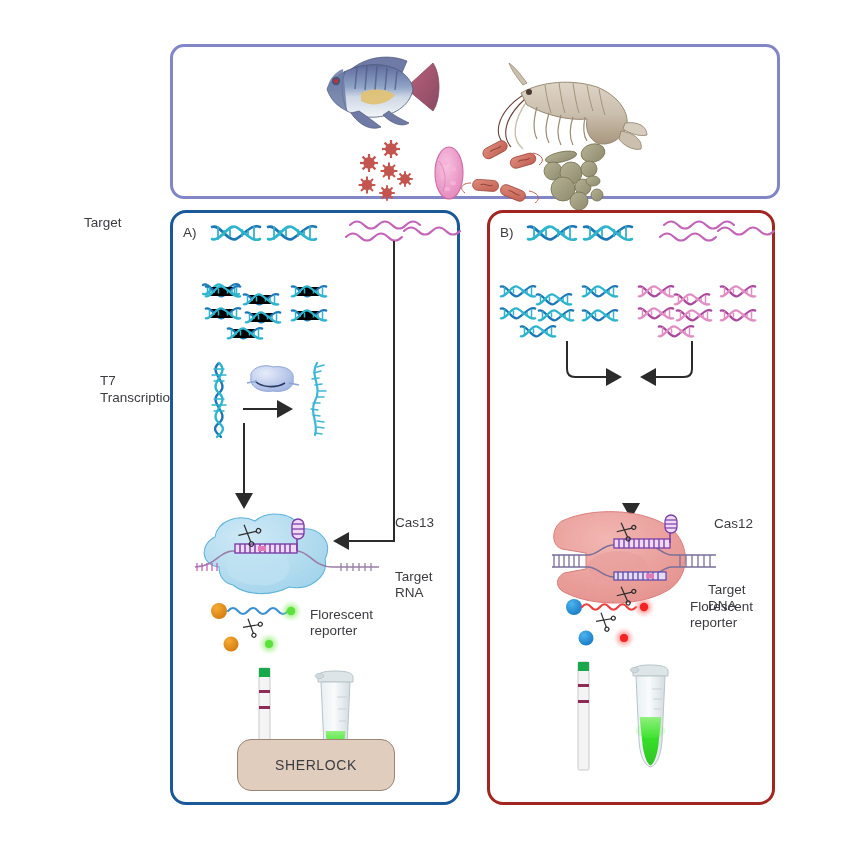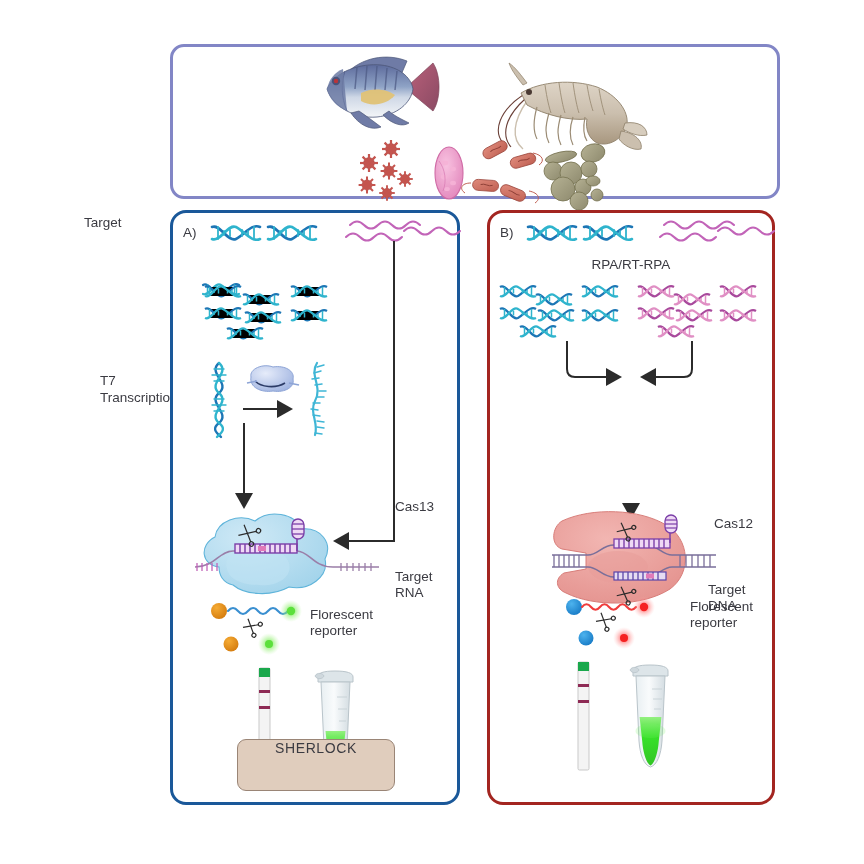--- a/index.html
+++ b/index.html
@@ -32,22 +32,22 @@
   }
 
   
   .row-label{font-size:13.5px;color:#3b3b42;line-height:17px;white-space:pre-line;}
 
   
   .cap{font-size:13.5px;color:#3b3b42;line-height:16px;}
 
   
   .result-box{
-    box-sizing:border-box;display:flex;justify-content:center;
-    border-radius:9px;font-size:14px;letter-spacing:.6px;color:#3b3b42;
+    box-sizing:border-box;display:flex;align-items:center;justify-content:center;
+    border-radius:14px;font-size:14px;letter-spacing:.6px;color:#3b3b42;
   }
 
   
   svg{display:block;overflow:visible;}
 </style>
 </head>
 <body>
 
 <div class="canvas">
 
@@ -455,21 +455,21 @@
       </g>
 
       <g transform="translate(52,12) rotate(28)" stroke="#2b2b2b" fill="none" stroke-width="1.2">
         <path d="M0 2 L14 14"></path>
           <path d="M0 14 L14 2"></path>
         <circle cx="15.5" cy="15.5" r="2.2"></circle>
         <circle cx="15.5" cy="0.5" r="2.2"></circle>
       </g>
     </svg>
 
-    <div class="abs cap" style="left:222px;top:286px;">Cas13</div>
+    <div class="abs cap" style="left:222px;top:302px;">Cas13</div>
     <div class="abs cap" style="left:222px;top:348px;margin-top:8px;">Target RNA</div>
 
     <svg class="abs" style="left:36px;top:386px;" width="150" height="60" viewBox="0 0 150 60">
       <defs>
         <radialGradient id="quenchA" cx="0.35" cy="0.3" r="0.8">
           <stop offset="0" stop-color="#f6ab34"></stop>
           <stop offset="1" stop-color="#d2790c"></stop>
         </radialGradient>
         <radialGradient id="glowA" cx="0.5" cy="0.5" r="0.5">
           <stop offset="0" stop-color="#6fe44a" stop-opacity="1"></stop>
@@ -570,21 +570,20 @@
           </g>
         </g>
       </g>
       <g fill="none" stroke="#c264b8" stroke-width="2.1" stroke-linecap="round">
         <path d="M140 6 q7 -7 14 0 q7 7 14 0 q7 -7 14 0 q7 7 14 0 q7 -7 14 0"></path>
         <path d="M136 18 q7 -7 14 0 q7 7 14 0 q7 -7 14 0 q7 7 14 0"></path>
         <path d="M194 12 q7 -7 14 0 q7 7 14 0 q7 -7 14 0 q7 7 14 0"></path>
       </g>
     </svg>
 
-    <div class="abs cap" style="left:0;top:44px;width:282px;text-align:center;">RPA/RT-RPA</div>
 
     <svg class="abs" style="left:8px;top:68px;" width="270" height="64" viewBox="0 0 270 64">
       <defs>
         <g id="heliB">
           <path d="M0 4 C6 0 12 16 18 13 C24 10 30 0 36 4" stroke="#1d76b5" stroke-width="2.2" fill="none"></path>
           <path d="M0 13 C6 16 12 0 18 4 C24 7 30 16 36 13" stroke="#2fb4cd" stroke-width="2.2" fill="none"></path>
           <g stroke="#2fb4cd" stroke-width="1.5" fill="none">
             <path d="M4.5 4 L4.5 13"></path>
               <path d="M9 7 L9 10"></path>
               <path d="M13.5 10.5 L13.5 6"></path>

